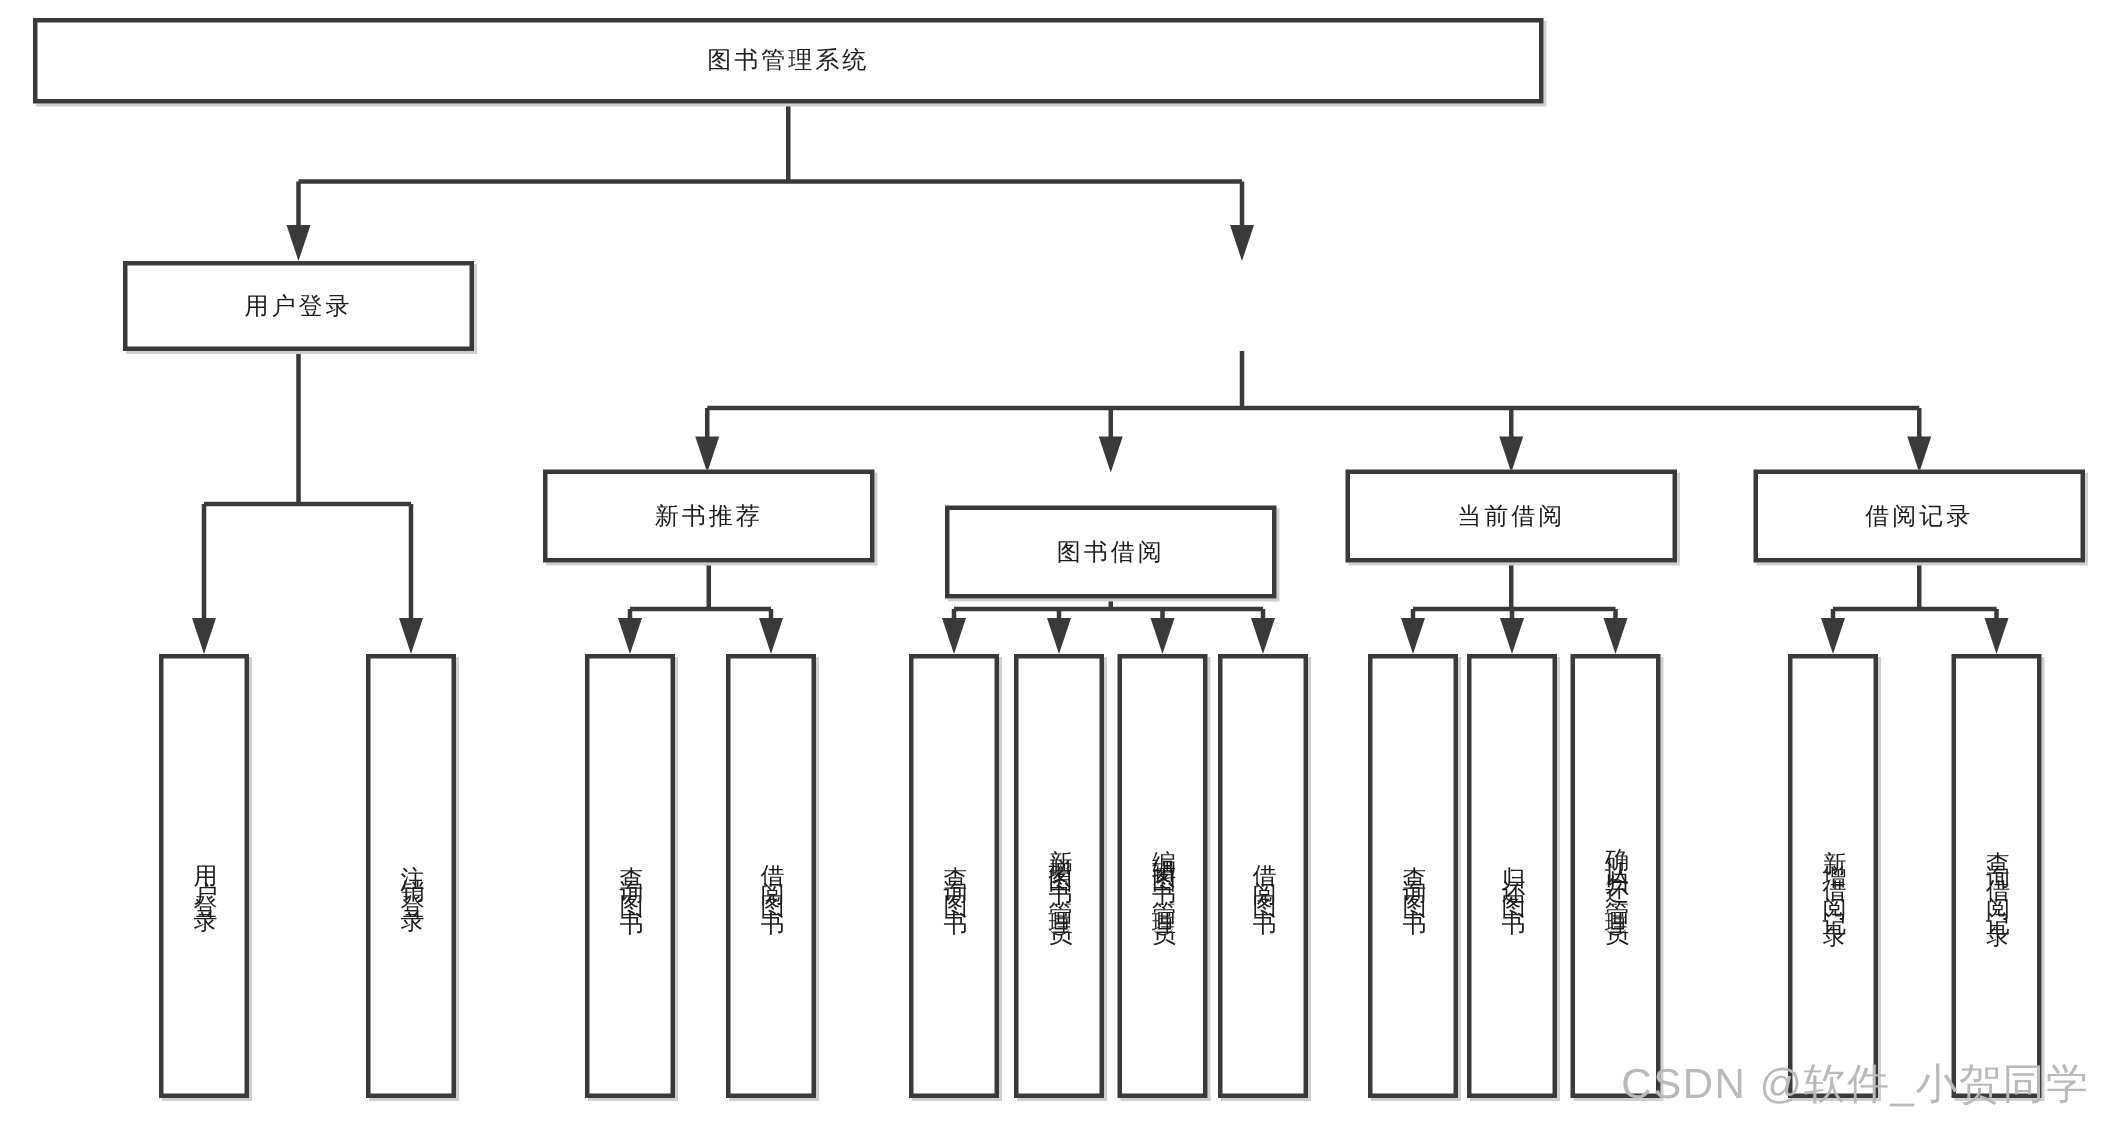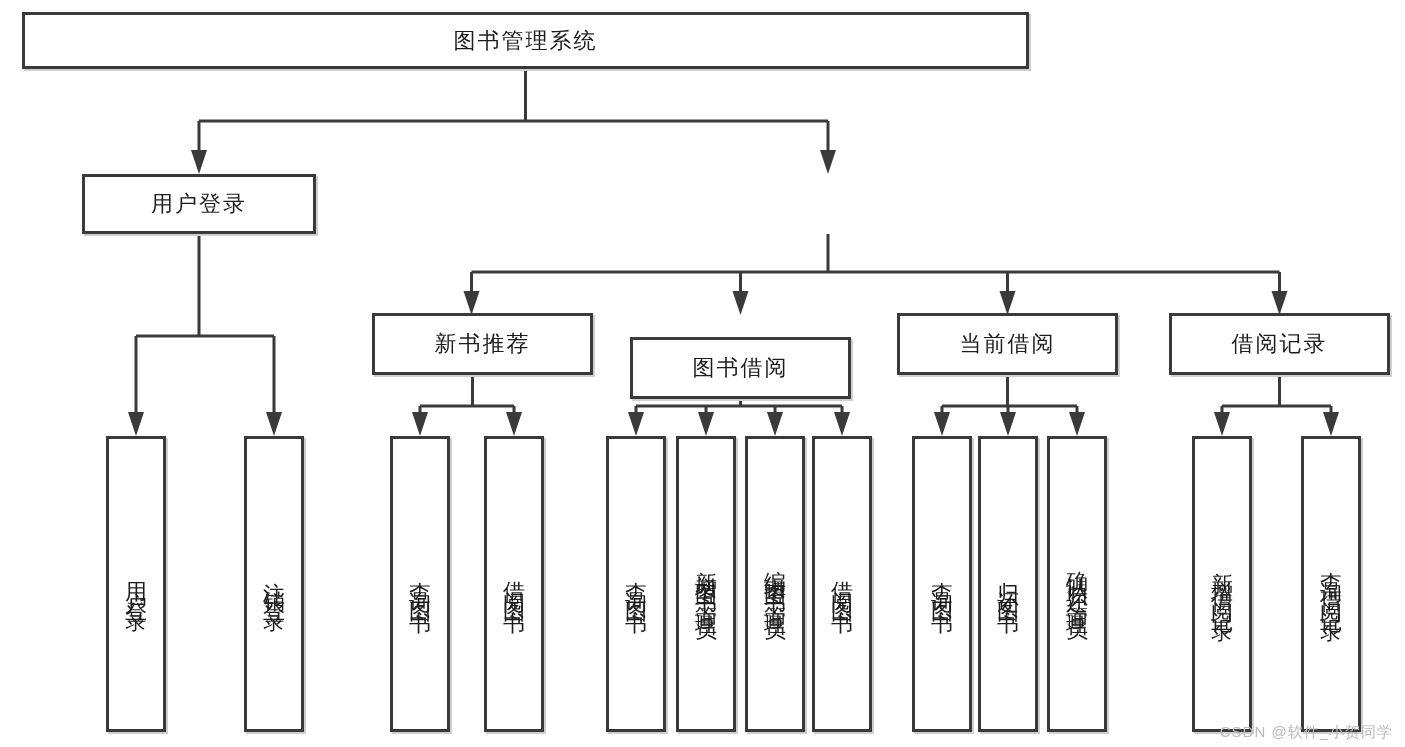--- a/index.html
+++ b/index.html
@@ -27,35 +27,35 @@
   .box{
     position:absolute;
     background:#ffffff;
     border:3px solid var(--line);
     box-shadow:2px 2px 0 #cfcfcf;
     display:flex;align-items:center;justify-content:center;
     box-sizing:border-box;
     z-index:2;
   }
   .box .lbl{
-    font-size:22px;
+    font-size:16px;
     letter-spacing:2px;
     color:var(--text);
     white-space:nowrap;
   }
   .vbox .lbl{
     writing-mode:vertical-rl;
     letter-spacing:10px;
     white-space:normal;
     line-height:1;
   }
   .watermark{
     position:absolute;
     right:12px;bottom:5px;
-    font-size:15px;
+    font-size:28px;
     color:var(--watermark);
     letter-spacing:1px;
     z-index:3;
     white-space:nowrap;
   }
 </style>
 </head>
 <body>
 
 <div class="canvas">
@@ -104,21 +104,21 @@
   </svg>
 
   <div class="box" style="left:22px;top:12px;width:1007px;height:57px;">
     <span class="lbl">图书管理系统</span>
   </div>
 
   <div class="box" style="left:82px;top:174px;width:234px;height:60px;">
     <span class="lbl">用户登录</span>
   </div>
 
-  <div class="box" style="left:372px;top:313px;width:221px;height:62px;">
+  <div class="box" style="left:362px;top:313px;width:221px;height:62px;">
     <span class="lbl">新书推荐</span>
   </div>
   <div class="box" style="left:630px;top:313px;width:221px;height:62px;margin-top:24px;">
     <span class="lbl">图书借阅</span>
   </div>
   <div class="box" style="left:1169px;top:313px;width:221px;height:62px;">
     <span class="lbl">借阅记录</span>
   </div>
   <div class="box" style="left:897px;top:313px;width:221px;height:62px;">
     <span class="lbl">当前借阅</span>

